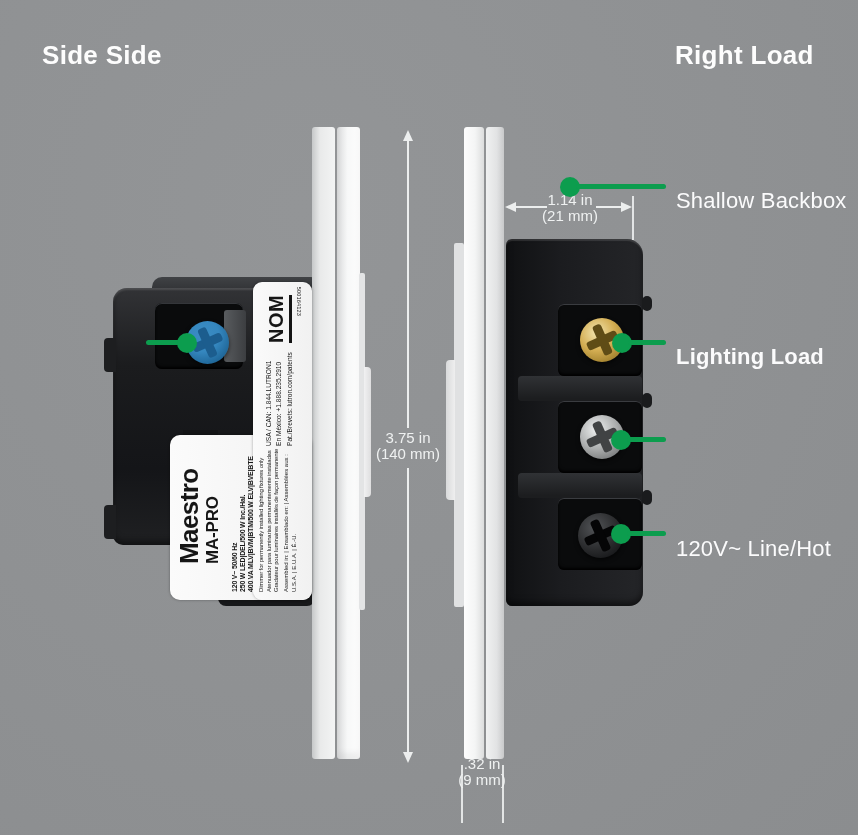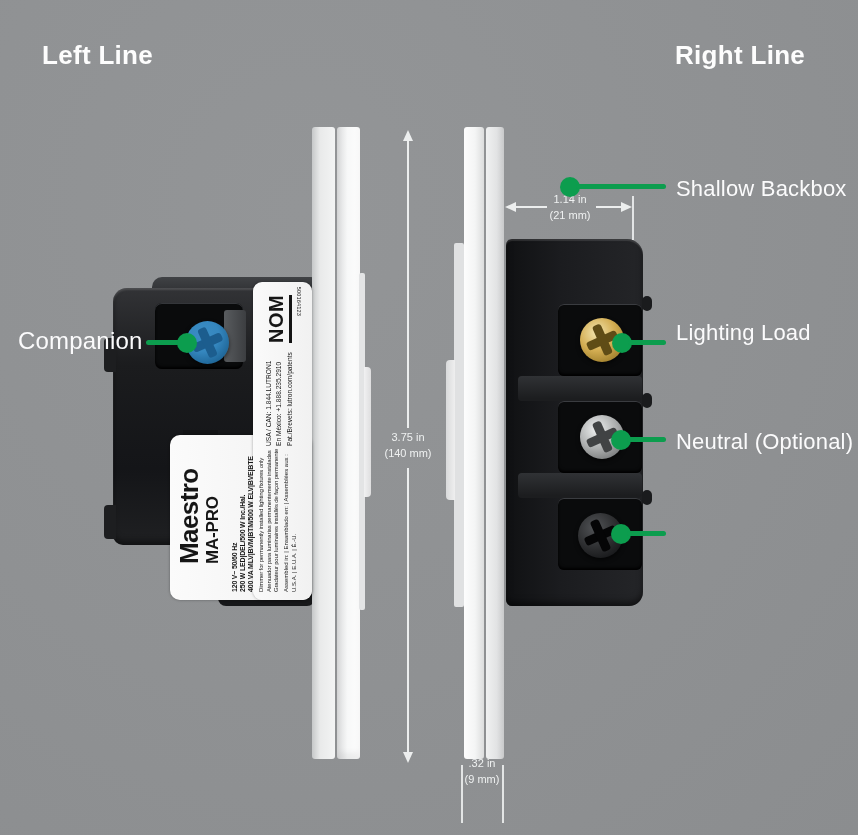--- a/index.html
+++ b/index.html
@@ -63,25 +63,25 @@
     background:linear-gradient(90deg,#101113 0%,#1b1c1f 40%,#242528 100%);
     box-shadow:inset 0 2px 1px rgba(255,255,255,.12), inset 0 -4px 6px rgba(0,0,0,.5);}
   .rib{left:518px;width:124px;height:25px;border-radius:4px;
     background:linear-gradient(180deg,#303235 0%,#1c1d1f 90%);}
   .rpocket{left:558px;width:84px;height:72px;background:#0a0b0c;border-radius:6px;
     box-shadow:inset 0 1px 0 #3a3c40, inset 0 -2px 3px #000;}
   .edge-bump{left:642px;width:10px;height:15px;border-radius:5px;background:#1a1b1d;}
   
   .dot{position:absolute;width:20px;height:20px;border-radius:50%;}
   .gline{position:absolute;height:5px;border-radius:2.5px;}
-  .callout-text{position:absolute;color:#fbfbfc;font-size:22px;font-weight:400;letter-spacing:.2px;white-space:nowrap;}
+  .callout-text{position:absolute;color:#fbfbfc;font-size:22px;font-weight:400;letter-spacing:.2px;white-space:nowrap;margin-top:12px;}
   .callout-text.big{font-size:24px;line-height:26px;}
   
   .dline{position:absolute;background:#eceeee;}
-  .dim-text{position:absolute;color:#eff1f1;font-size:11px;line-height:15.5px;text-align:center;}
+  .dim-text{position:absolute;color:#eff1f1;font-size:15px;line-height:15.5px;text-align:center;}
   .arrow{position:absolute;width:0;height:0;}
   .arrow.up{border-left:5px solid transparent;border-right:5px solid transparent;border-bottom:11px solid #eceeee;}
   .arrow.down{border-left:5px solid transparent;border-right:5px solid transparent;border-top:11px solid #eceeee;}
   .arrow.lft{border-top:5px solid transparent;border-bottom:5px solid transparent;border-right:11px solid #eceeee;}
   .arrow.rgt{border-top:5px solid transparent;border-bottom:5px solid transparent;border-left:11px solid #eceeee;}
   
   .label-card{position:absolute;left:170px;top:600px;width:318px;height:142px;
     transform:rotate(-90deg);transform-origin:0 0;color:#161616;}
   .label-card .bg-a{position:absolute;left:0;top:0;width:165px;height:142px;border-radius:10px;
     background:linear-gradient(180deg,#fbfbfb,#f2f2f2);box-shadow:0 0 3px rgba(0,0,0,.35);}
@@ -95,22 +95,22 @@
   .lbl-contact{position:absolute;left:154px;top:94px;font-size:6.6px;line-height:10.4px;white-space:nowrap;}
   .lbl-nom{position:absolute;left:257px;top:95px;font-size:20px;font-weight:800;letter-spacing:.5px;
     border-bottom:3.5px solid #141414;padding-bottom:1px;}
   .lbl-serial{position:absolute;left:284px;top:126px;font-size:5.5px;transform:rotate(180deg);letter-spacing:.2px;}
 </style>
 </head>
 <body>
 
 <div class="canvas">
 
-  <div class="side-title left">Left Line</div>
-  <div class="side-title right">Right Line</div>
+  <div class="side-title left">Side Side</div>
+  <div class="side-title right">Right Load</div>
 
   <div class="arrow up abs" style="left:403px;top:130px;"></div>
   <div class="dline" style="left:407px;top:140px;width:2px;height:288px;"></div>
   <div class="dim-text" style="left:368px;top:430px;width:80px;">
     <div>3.75 in</div>
     <div>(140 mm)</div>
   </div>
   <div class="dline" style="left:407px;top:468px;width:2px;height:284px;"></div>
   <div class="arrow down abs" style="left:403px;top:752px;"></div>
 
@@ -208,33 +208,32 @@
   <div class="dline" style="left:632px;top:196px;width:2px;height:44px;opacity:.9;"></div>
 
   <div class="dline" style="left:461px;top:765px;width:2px;height:58px;opacity:.9;"></div>
   <div class="dline" style="left:502px;top:765px;width:2px;height:58px;opacity:.9;"></div>
   <div class="dim-text" style="left:447px;top:756px;width:70px;">
     <div>.32 in</div>
     <div>(9 mm)</div>
   </div>
 
   <div class="callout-text big" style="left:18px;top:328px;">
-    <div>Companion</div>
   </div>
   <div class="gline" style="left:146px;top:340px;width:38px;background:#0C9D4E;"></div>
   <div class="dot" style="left:177px;top:333px;background:#0C9D4E;"></div>
 
   <div class="dot" style="left:560px;top:177px;background:#0C9D4E;"></div>
   <div class="gline" style="left:576px;top:184px;width:90px;background:#0C9D4E;"></div>
   <div class="callout-text" style="left:676px;top:176px;">Shallow Backbox</div>
 
   <div class="dot" style="left:612px;top:333px;background:#0C9D4E;"></div>
   <div class="gline" style="left:628px;top:340px;width:38px;background:#0C9D4E;"></div>
-  <div class="callout-text" style="left:676px;top:320px;">Lighting Load</div>
+  <div class="callout-text" style="left:676px;top:332px;font-weight:bold;">Lighting Load</div>
 
   <div class="dot" style="left:611px;top:430px;background:#0C9D4E;"></div>
   <div class="gline" style="left:627px;top:437px;width:39px;background:#0C9D4E;"></div>
-  <div class="callout-text" style="left:676px;top:429px;">Neutral (Optional)</div>
 
   <div class="dot" style="left:611px;top:524px;background:#0C9D4E;"></div>
   <div class="gline" style="left:627px;top:531px;width:39px;background:#0C9D4E;"></div>
+  <div class="callout-text" style="left:676px;top:524px;">120V~ Line/Hot</div>
 
 </div>
 
 </body></html>

